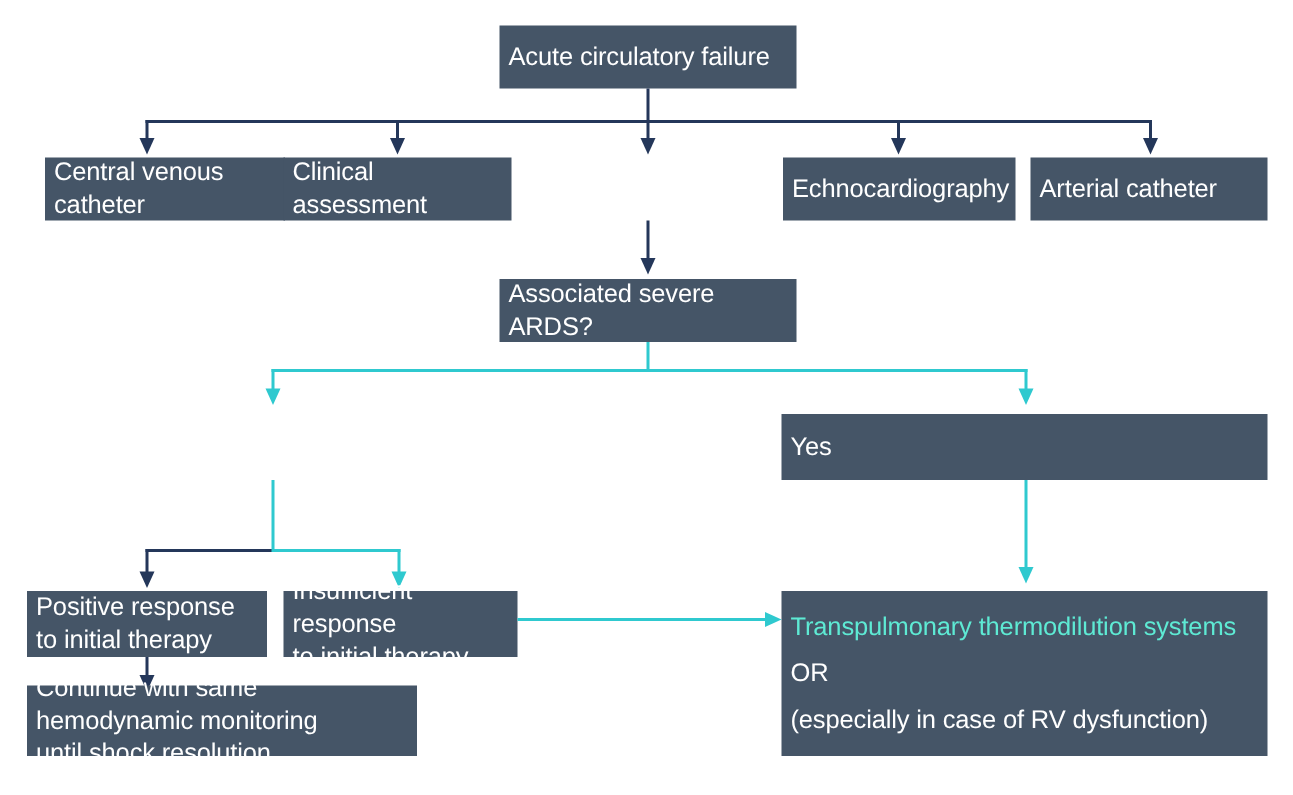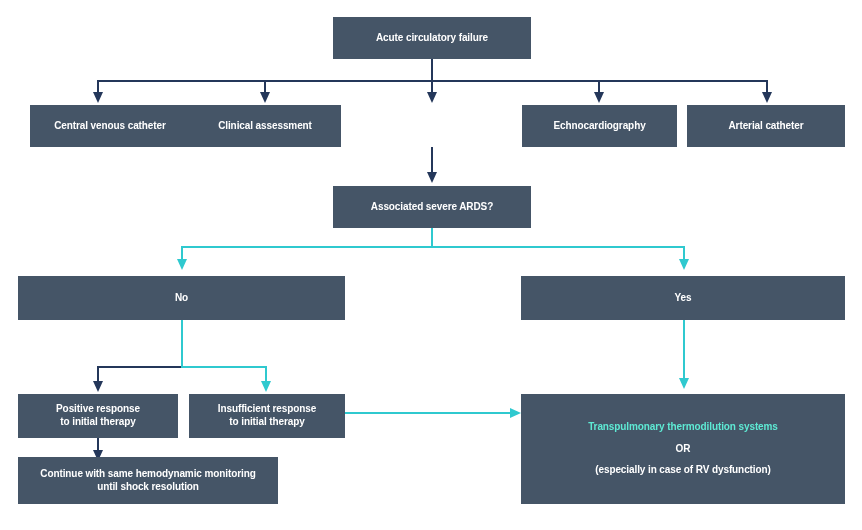--- a/index.html
+++ b/index.html
@@ -15,23 +15,23 @@
     font-family: "Liberation Sans", sans-serif;
     overflow: hidden;
   }
   .node {
     position: absolute;
     background: #455567;
     color: #ffffff;
     display: flex;
     align-items: center;
     justify-content: center;
-    text-align: center;
-    font-weight: bold;
-    font-size: 10px;
+    text-align: left;
+    font-weight: normal;
+    font-size: 17px;
     line-height: 1.28;
     box-sizing: border-box;
     padding: 4px 6px;
     letter-spacing: -0.1px;
   }
   .node .lines { width: 100%; }
   .node .l { display: block; }
   .teal-text { color: #5eead4; }
   .spacer { display: block; height: 9px; }
 
@@ -121,23 +121,20 @@
 
   <div class="vline teal" style="left:431px; top:228px; width:2px; height:20px;"></div>
   <div class="hline teal" style="left:181px; top:246px; width:504px; height:2px;"></div>
 
   <div class="vline teal" style="left:181px; top:246px; width:2px; height:15px;"></div>
   <div class="arrow-down teal" style="left:177px; top:259px;"></div>
 
   <div class="vline teal" style="left:683px; top:246px; width:2px; height:15px;"></div>
   <div class="arrow-down teal" style="left:679px; top:259px;"></div>
 
-  <div class="node" style="left:18px; top:276px; width:327px; height:44px;">
-    <span class="lines">No</span>
-  </div>
 
   <div class="node" style="left:521px; top:276px; width:324px; height:44px;">
     <span class="lines">Yes</span>
   </div>
 
   <div class="vline teal" style="left:181px; top:320px; width:2px; height:48px;"></div>
   <div class="hline" style="left:97px; top:366px; width:86px; height:2px;"></div>
   <div class="hline teal" style="left:181px; top:366px; width:86px; height:2px;"></div>
 
   <div class="vline" style="left:97px; top:366px; width:2px; height:17px;"></div>

